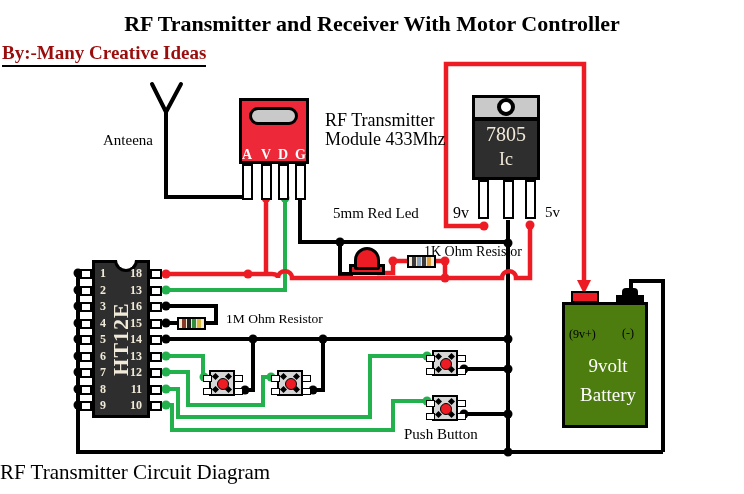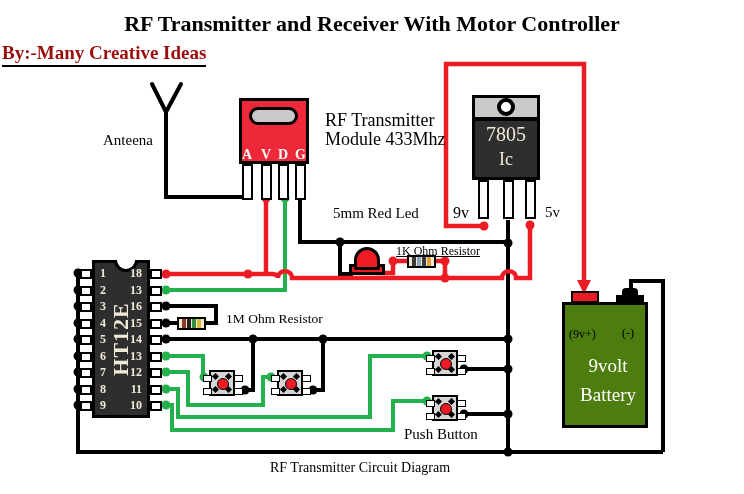--- a/index.html
+++ b/index.html
@@ -2,21 +2,21 @@
 <html><head>
 <meta charset="utf-8">
 <style>
   html,body{margin:0;padding:0;background:#fff;}
   #stage{position:relative;width:744px;height:494px;background:#fff;overflow:hidden;
          font-family:"Liberation Serif","DejaVu Serif",serif;color:#000;}
   .abs{position:absolute;}
   #title{top:11px;left:0;width:744px;text-align:center;font-size:22px;font-weight:bold;}
   #byline{top:42px;left:2px;font-size:19px;font-weight:bold;color:#9b0d0d;
           border-bottom:2px solid #000;padding-bottom:1px;}
-  #caption{top:460px;left:0;width:720px;text-align:center;font-size:14px;}
+  #caption{top:460px;left:0;width:720px;text-align:left;font-size:21px;}
   .lbl{font-size:15px;white-space:nowrap;}
   #svgw{left:0;top:0;width:744px;height:494px;}
   
   #rf-module{left:239px;top:98px;width:70px;height:66px;background:#ed2939;border:3px solid #000;box-sizing:border-box;}
   #rf-screen{left:7px;top:6px;width:43px;height:12px;background:#c9c9c9;border:3px solid #000;border-radius:9px;}
   .rf-pin-label{position:absolute;top:46px;font-size:14px;font-weight:bold;color:#fff;}
   .rf-stub{position:absolute;top:63px;width:7px;height:32px;background:#fff;border:2px solid #000;}
   
   #ic7805{left:472px;top:95px;width:68px;height:127px;}
   #ic-tab{left:0;top:0;width:68px;height:25px;background:#c9c9c9;border:3px solid #000;box-sizing:border-box;}
@@ -36,21 +36,21 @@
   .pinnum{position:absolute;font-size:12px;font-weight:bold;color:#f2ead9;line-height:14px;}
   
   #led-dome{left:354px;top:247px;width:20px;height:17px;background:#ed1c24;border:3px solid #000;
             border-radius:13px 13px 2px 2px;}
   #led-base{left:349px;top:264px;width:30px;height:5px;background:#ed1c24;border:3px solid #000;}
   
   .res{position:absolute;width:25px;height:9px;background:#f3e9d2;border:2px solid #000;}
   .res i{position:absolute;top:0;width:4px;height:9px;}
   #res1k{left:407px;top:255px;}
   #res1m{left:177px;top:317px;}
-  #lbl-1k{left:396px;top:244px;font-size:12px;white-space:nowrap;text-decoration:underline;}
+  #lbl-1k{left:424px;top:244px;font-size:14px;white-space:nowrap;}
   #lbl-1m{left:226px;top:311px;font-size:13.5px;white-space:nowrap;}
   
   .pbtn{position:absolute;width:26px;height:26px;background:#d6d6d6;border:2px solid #000;box-sizing:border-box;}
   .pbtn .cap{position:absolute;left:6px;top:6px;width:10px;height:10px;background:#ed1c24;border:1px solid #000;border-radius:50%;}
   .pbtn .ck{position:absolute;width:5px;height:5px;background:#000;transform:rotate(45deg);}
   .pbtn .tab{position:absolute;width:7px;height:5px;background:#fff;border:1px solid #000;}
   
   #battery{left:562px;top:284px;width:101px;height:147px;}
   #bat-body{left:0;top:18px;width:86px;height:126px;background:#4d7c0f;border:3px solid #000;box-sizing:border-box;}
   #bat-pos{left:9px;top:7px;width:28px;height:12px;background:#ed1c24;border:2px solid #000;box-sizing:border-box;}

